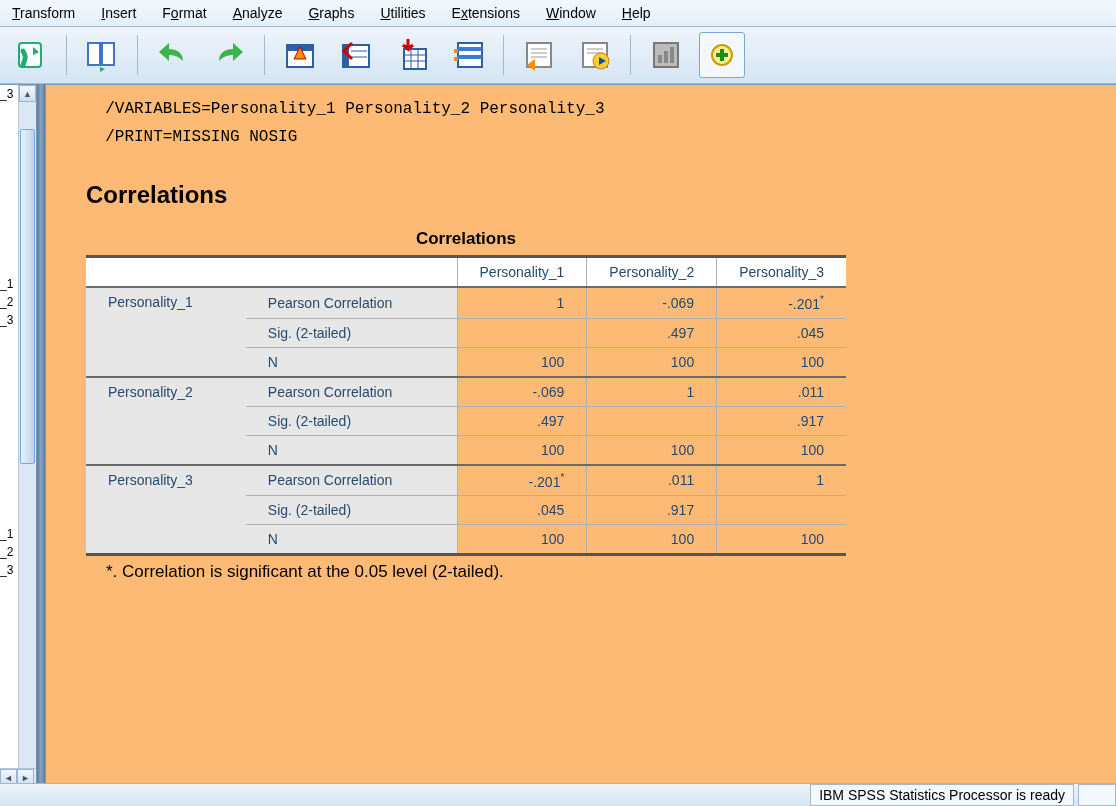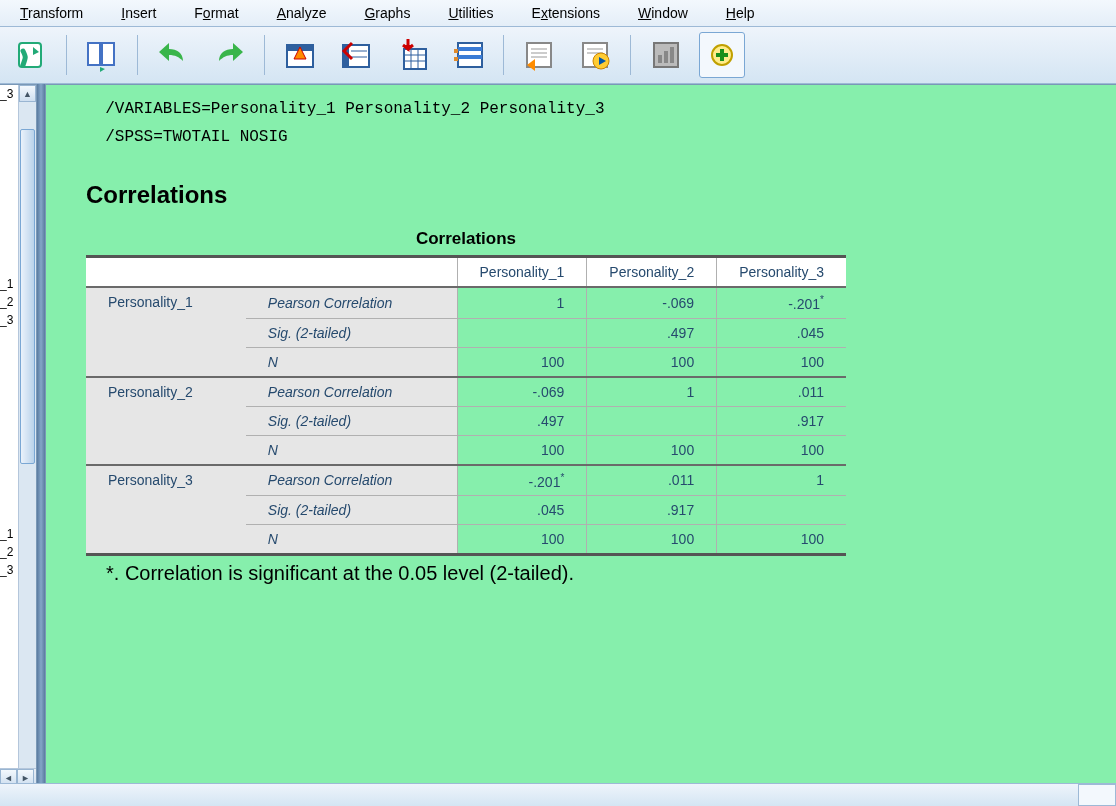--- a/index.html
+++ b/index.html
@@ -12,22 +12,22 @@
     font-size: 12px;
     background: #d6e8f6;
   }
   
   .menubar {
     height: 26px;
     background: linear-gradient(#f3f8fd,#e4eef8);
     border-bottom: 1px solid #9db9d6;
     display: flex;
     align-items: center;
-    padding-left: 8px;
-    gap: 14px;
+    padding-left: 0;
+    gap: 2px;
   }
   .menu-item {
     font-size: 14px;
     color: #000;
     padding: 3px 12px;
     cursor: default;
   }
   .menu-item .ul { text-decoration: underline; }
   
   .toolbar {
@@ -110,21 +110,21 @@
     color:#000;
     line-height:18px;
   }
   .outline-splitter {
     width: 8px;
     background: linear-gradient(90deg,#5a7ba0,#84a5c7,#5a7ba0);
     cursor: col-resize;
   }
   .content {
     flex:1;
-    background:#86efac;
+    background:#fdba74;
     border-top:1px solid #7a98b6;
     border-left:1px solid #7a98b6;
     overflow:hidden;
     position:relative;
   }
   .content-inner {
     padding: 10px 20px 10px 40px;
   }
   .syntax {
     font-family: "Courier New", monospace;
@@ -170,24 +170,24 @@
   table.corr thead th:nth-child(2){
     border-bottom:2px solid #6a6a6a;
   }
   table.corr .shaded { background:#e6e6e6; }
   table.corr td { border-bottom:1px solid #b0b0b0; }
   table.corr .col-sep { border-left:1px solid #b0b0b0; }
   table.corr tbody tr.blk-last td { border-bottom:2px solid #6a6a6a; }
   table.corr tbody tr:last-child td { border-bottom:3px solid #555; }
   table.corr thead tr th { border-top:3px solid #555; }
   table.corr .rowh { width:120px; }
-  table.corr .stath { width:180px;font-style:italic; }
+  table.corr .stath { width:180px; }
   .footnote {
     font-family: Arial, sans-serif;
-    font-size: 20px;
+    font-size: 17px;
     margin: 6px 0 0 20px;
     color:#000;
   }
   sup { font-size: 10px; }
   .hscroll {
     position:absolute;
     left:0; bottom:0;
     height:17px;
     width:36px;
     background:linear-gradient(#e7edf5,#cfdff0);
@@ -358,21 +358,21 @@
       <div class="sb-btn" style="width:17px;height:17px;">◄</div>
       <div class="sb-btn" style="width:17px;height:17px;">►</div>
     </div>
   </div>
 
   <div class="outline-splitter"></div>
 
   <div class="content">
     <div class="content-inner">
       <div class="syntax">  /VARIABLES=Personality_1 Personality_2 Personality_3</div>
-      <div class="syntax">  /SPSS=TWOTAIL NOSIG</div>
+      <div class="syntax">  /PRINT=MISSING NOSIG</div>
 
       <h1 class="rpt-h1">Correlations</h1>
 
       <div class="table-title">Correlations</div>
 
       <table class="corr">
         <thead>
           <tr>
             <th class="lbl rowh"></th>
             <th class="lbl stath"></th>
@@ -441,14 +441,15 @@
             </tr>
           </tbody>
       </table>
 
       <div class="footnote">*. Correlation is significant at the 0.05 level (2-tailed).</div>
     </div>
   </div>
 </div>
 
 <div class="statusbar">
+  <div class="status-cell">IBM SPSS Statistics Processor is ready</div>
   <div class="status-cell" style="width:20px;"></div>
 </div>
 
 </body></html>

